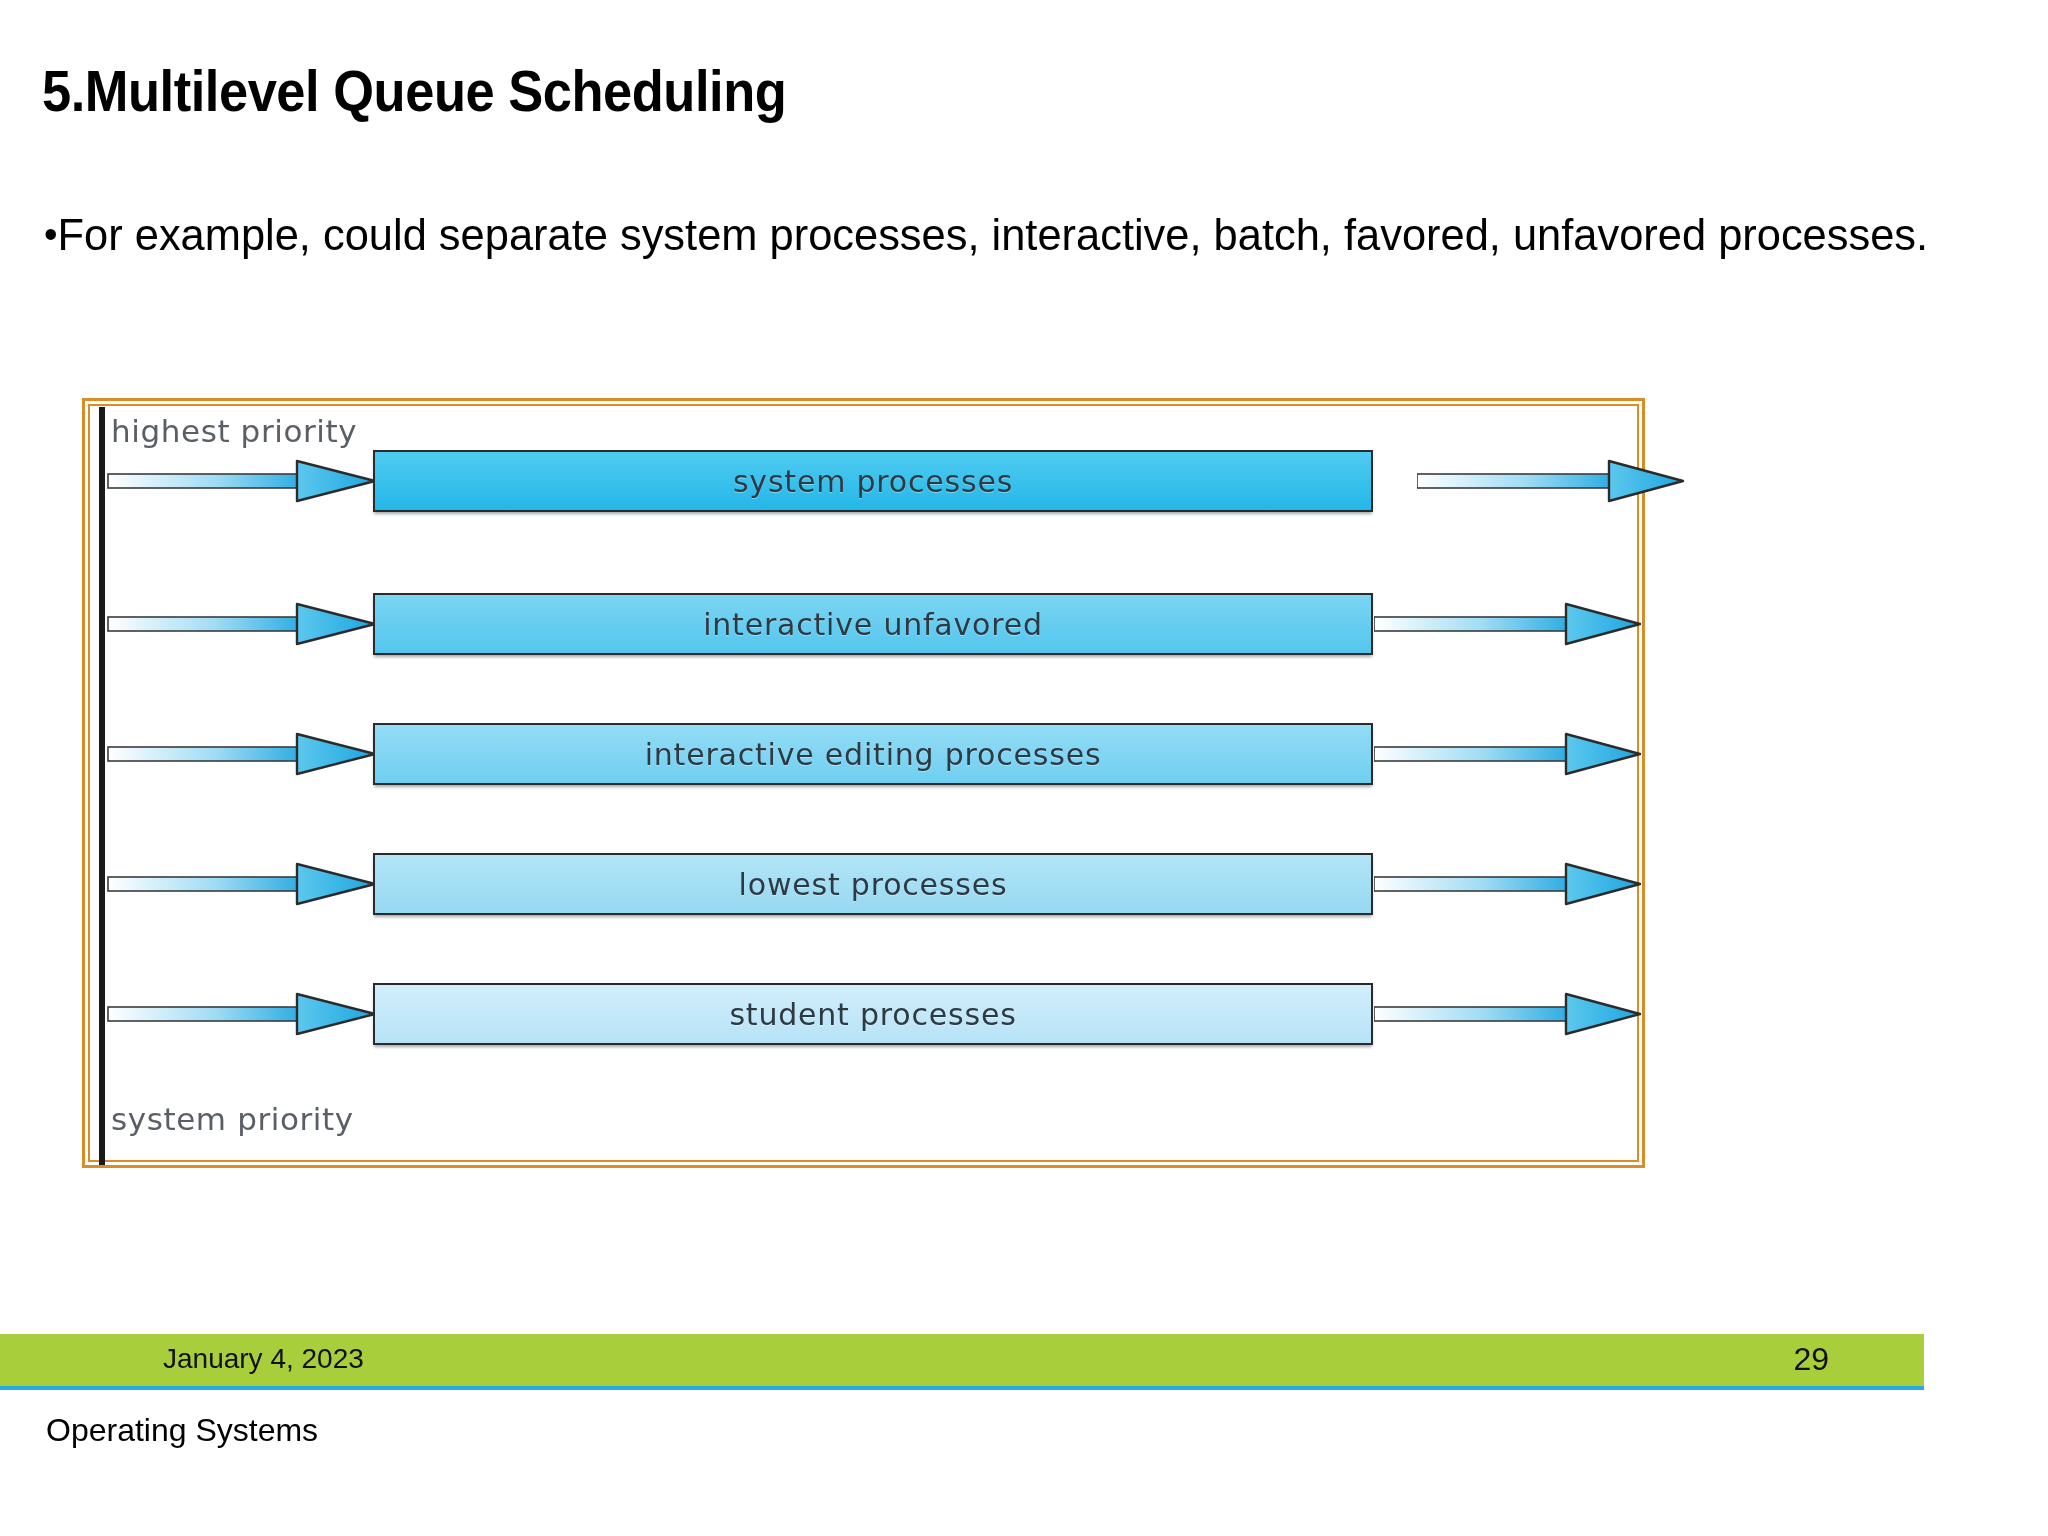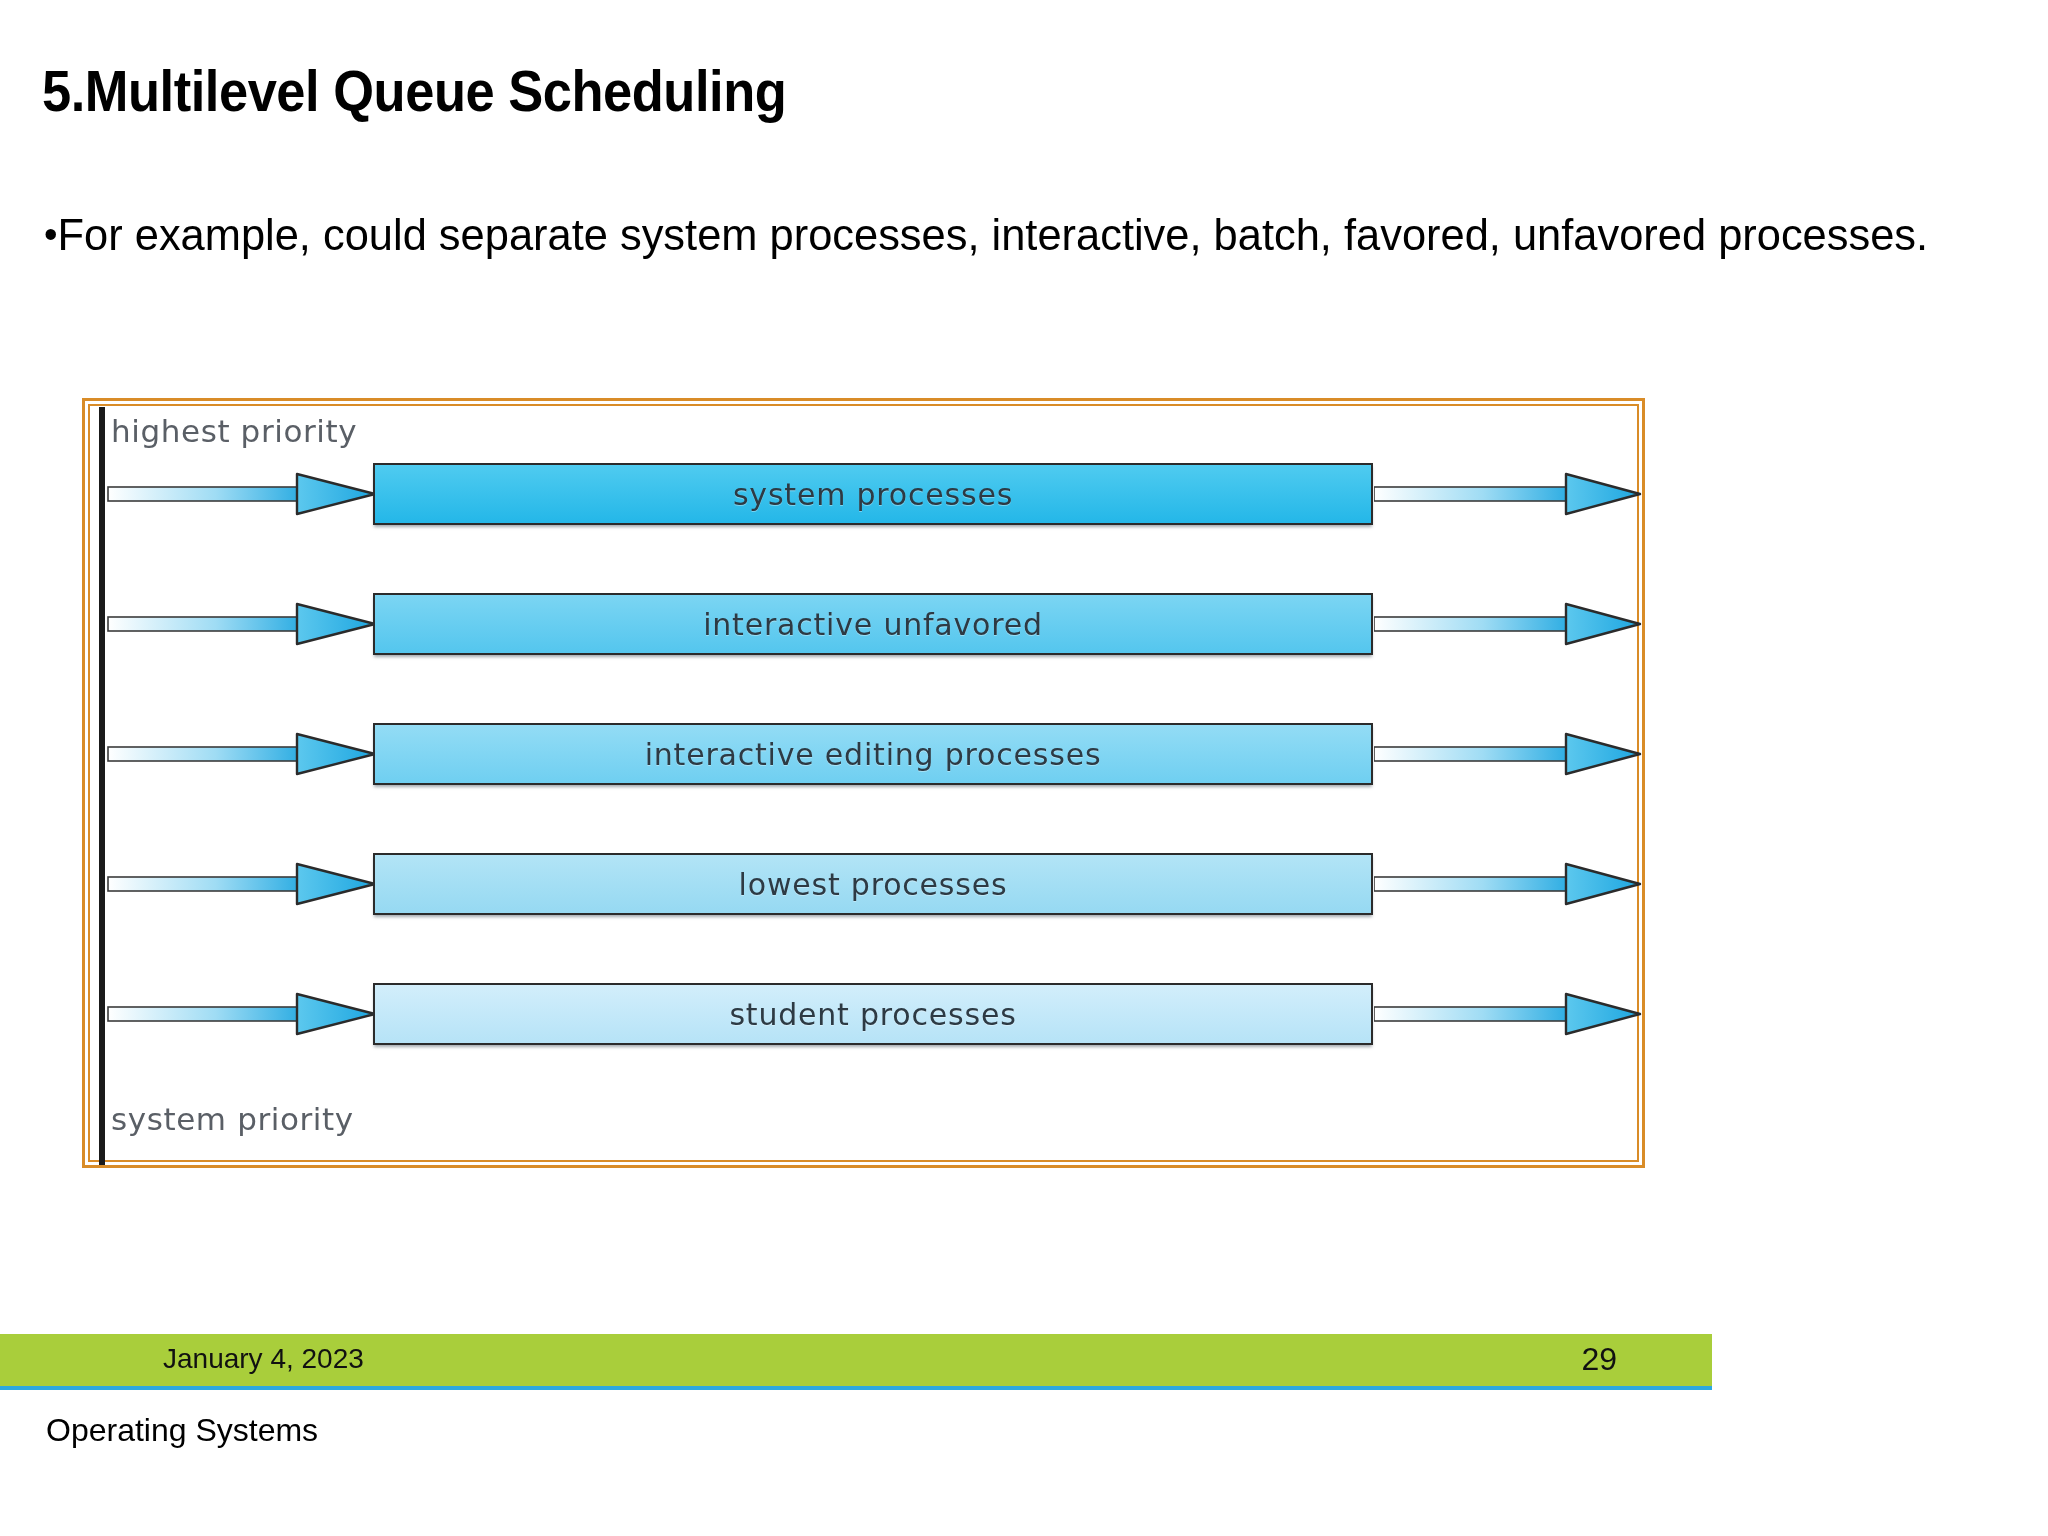--- a/index.html
+++ b/index.html
@@ -134,21 +134,21 @@
     letter-spacing: 0.8px;
     text-shadow: 0 1px 0 rgba(255,255,255,0.35);
     white-space: nowrap;
   }
 
   
   #footer-bar {
     position: absolute;
     left: 0;
     top: 1334px;
-    width: 1712px;
+    width: 1924px;
     height: 56px;
     background: #A9CE3B;
     border-bottom: 4px solid #2BA9E0;
     box-sizing: border-box;
   }
   #footer-date {
     position: absolute;
     left: 163px;
     top: 50%;
     transform: translateY(-52%);
@@ -183,21 +183,21 @@
 
 <div id="diagram">
   <div id="diagram-inner">
 
     <div id="priority-axis"></div>
 
     <div class="priority-label" id="label-highest">highest priority</div>
 
     <div class="priority-label" id="label-lowest">system priority</div>
 
-    <div class="queue-row" style="top:62px;">
+    <div class="queue-row" style="top:49px;padding-left:43px;">
       <div class="arrow-in">
         <svg width="100%" height="100%" viewBox="0 0 270 52" preserveAspectRatio="none">
           <defs>
             <linearGradient id="shaftGradA1" x1="0" y1="0" x2="1" y2="0">
               <stop offset="0%" stop-color="#ffffff"></stop>
                 <stop offset="55%" stop-color="#9FDCF4"></stop>
                 <stop offset="100%" stop-color="#29ABE2"></stop>
             </linearGradient>
             <linearGradient id="headGradA1" x1="0" y1="0" x2="1" y2="0">
               <stop offset="0%" stop-color="#5CC8EE"></stop>

